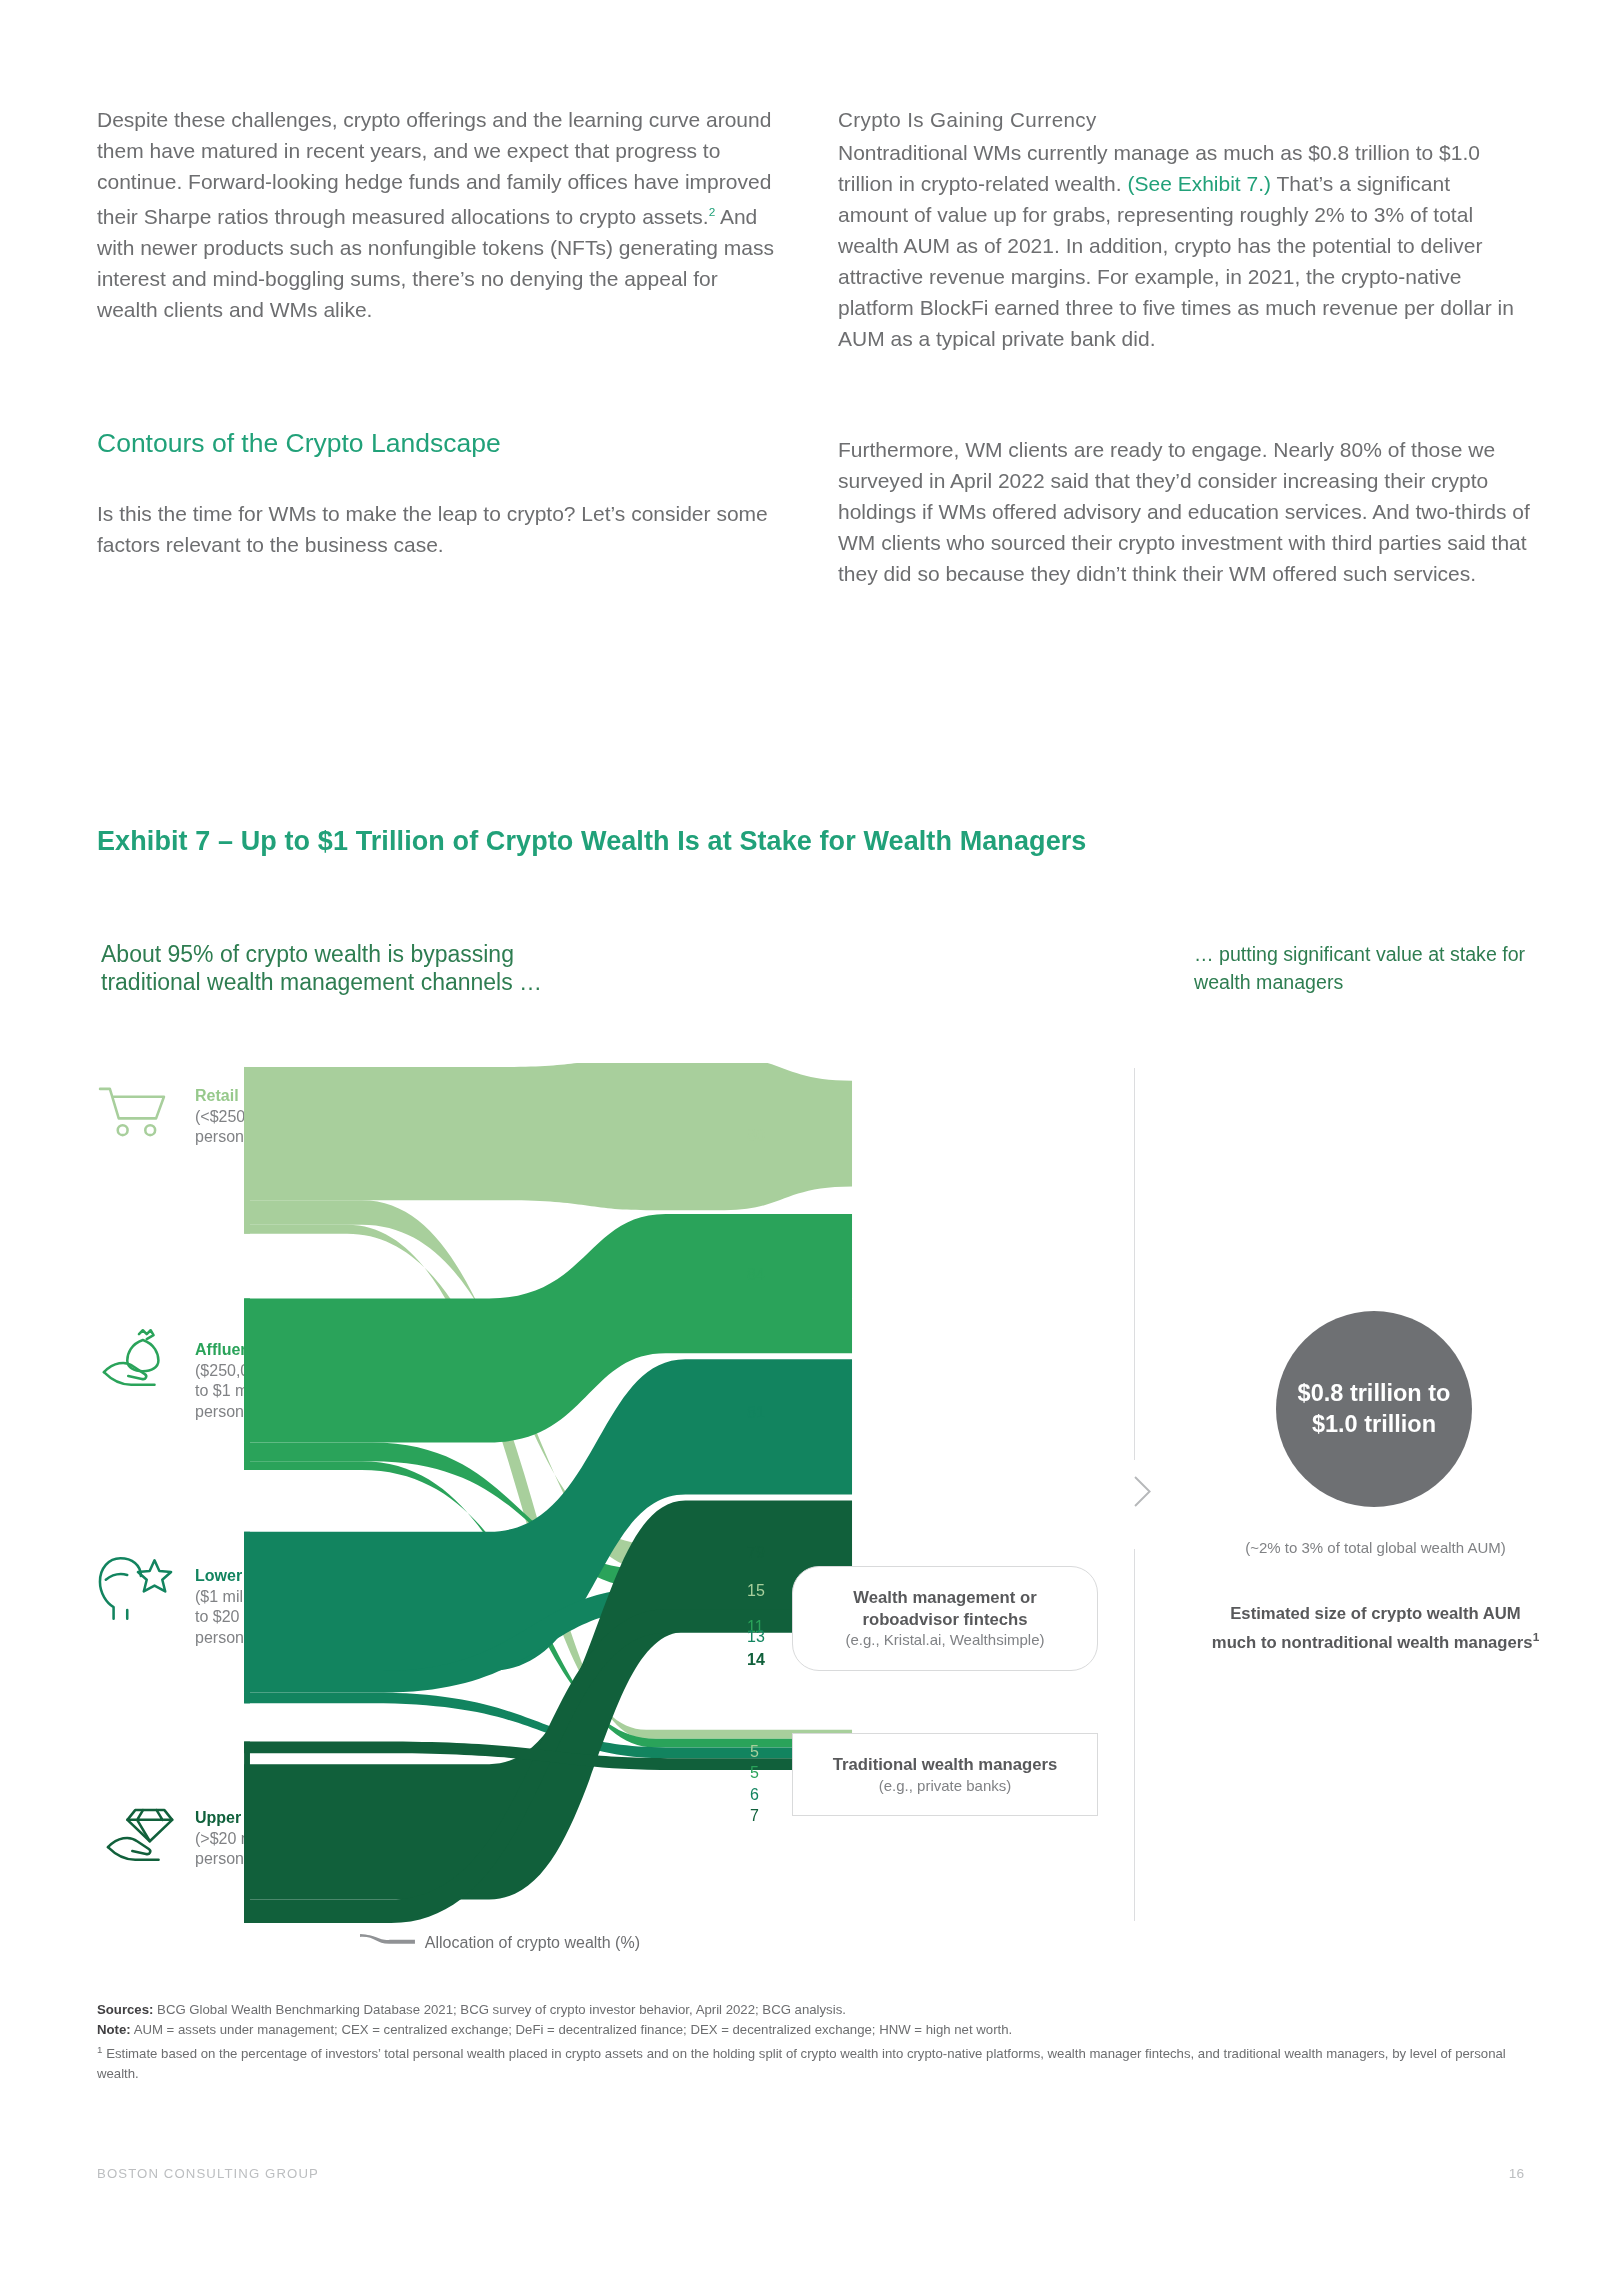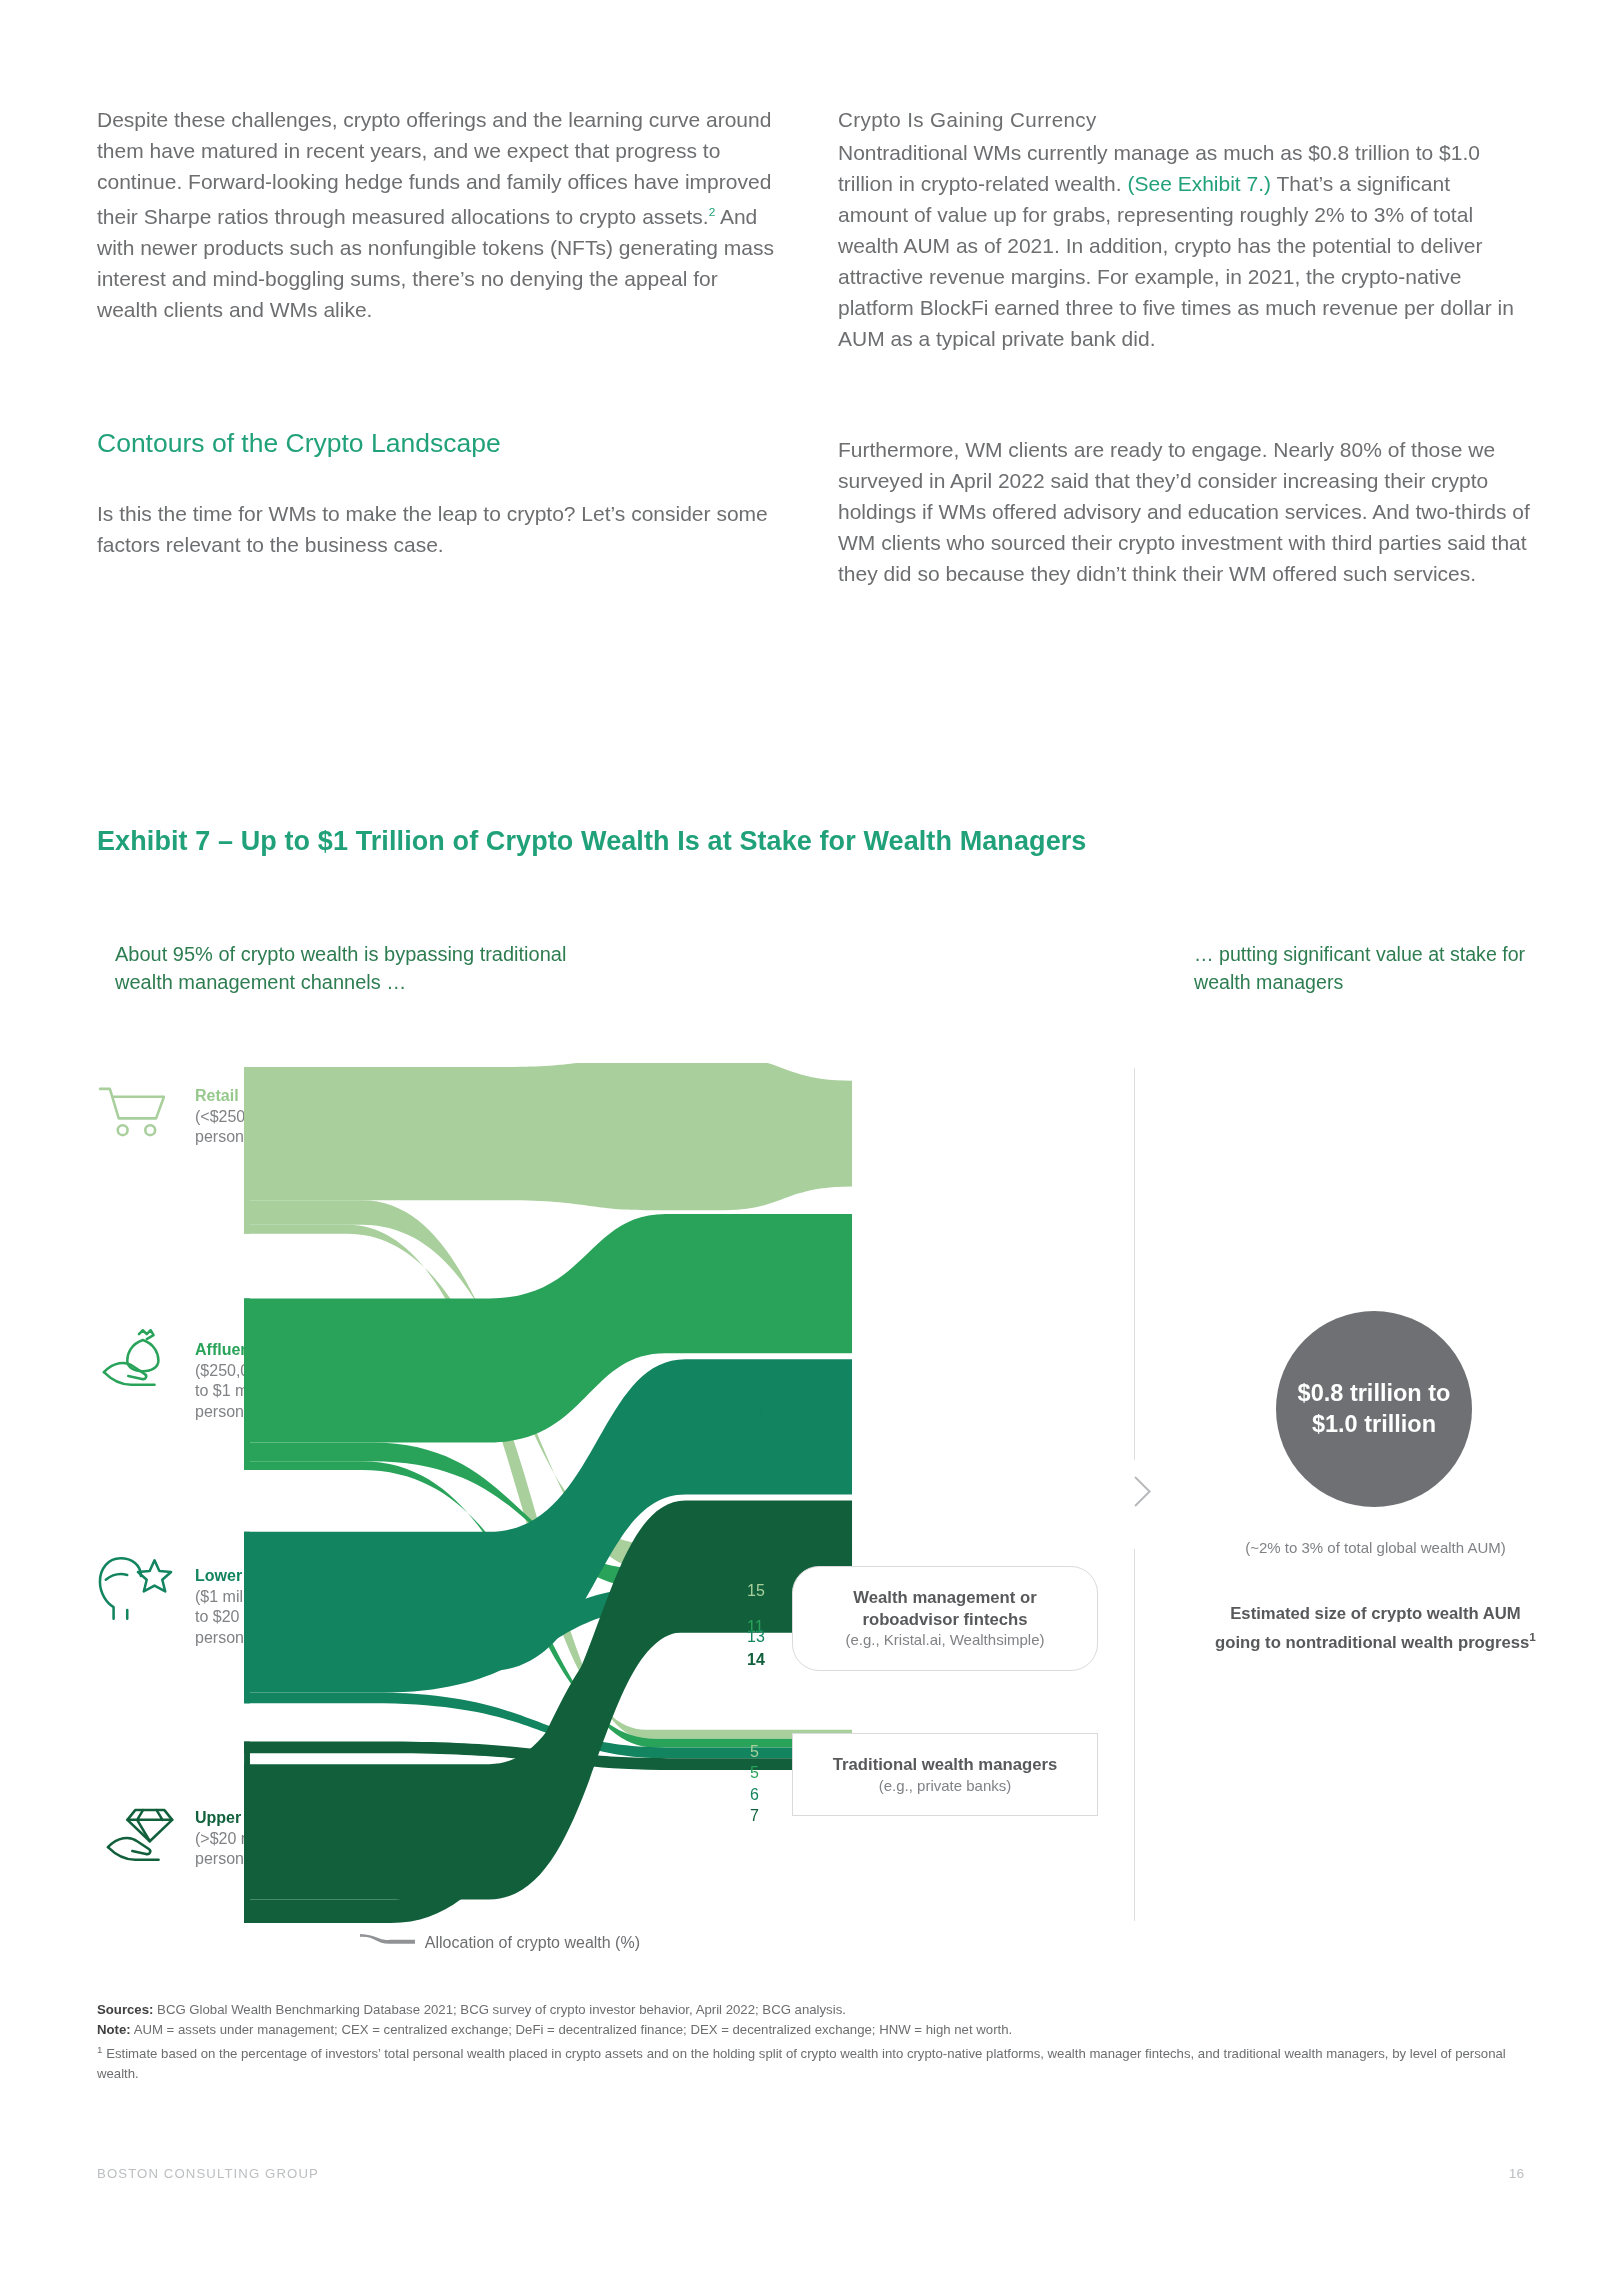--- a/index.html
+++ b/index.html
@@ -17,21 +17,21 @@
 
   h2.sectionhead{color:#21a179;font-size:26.5px;font-weight:400;margin:0;padding:0;
                  font-family:"Liberation Sans",sans-serif;}
   #contours{position:absolute;left:97px;top:428px;width:706px;}
   #contours-body{position:absolute;left:97px;top:498px;width:706px;font-size:21px;line-height:31px;color:#6d6e70;}
   #right-para2{position:absolute;left:838px;top:434px;width:706px;font-size:21px;line-height:31px;color:#6d6e70;}
 
   
   #exhibit-title{position:absolute;left:97px;top:826px;font-size:27px;font-weight:bold;color:#21a179;letter-spacing:0.1px;}
 
-  .cap-left{position:absolute;left:115px;top:940px;width:510px;font-size:20px;line-height:28px;color:#2e7d51;}
+  .cap-left{position:absolute;left:101px;top:940px;width:510px;font-size:23px;line-height:28px;color:#2e7d51;}
   .cap-right{position:absolute;left:1194px;top:940px;width:343px;font-size:19.6px;line-height:28px;color:#2e7d51;text-align:left;}
 
   
   #sankey{position:absolute;left:97px;top:1063px;width:1059px;height:863px;}
   #sankey svg{display:block;}
 
   .node-label{position:absolute;font-size:16px;line-height:20.6px;color:#808285;}
   .node-label .nm{font-weight:bold;display:block;}
   .nm.retail{color:#97c98c;}
   .nm.affluents{color:#2aa35a;}
@@ -223,21 +223,21 @@
   <div id="chev">
     <svg width="21.6" height="33" viewBox="0 0 22 34" fill="none" stroke="#b6b8ba" stroke-width="2">
         <path d="M3 2 L18 17 L3 32"></path>
       </svg>
   </div>
 
   <div id="circle">
     <span>$0.8 trillion to $1.0 trillion</span>
   </div>
   <div id="circle-sub">(~2% to 3% of total global wealth AUM)</div>
-  <div id="circle-cap"><span>Estimated size of crypto wealth AUM going to nontraditional wealth progress</span><sup style="color:#58595b;">1</sup></div>
+  <div id="circle-cap"><span>Estimated size of crypto wealth AUM much to nontraditional wealth managers</span><sup style="color:#58595b;">1</sup></div>
 
   <div id="legend">
     <span>
       <svg width="59" height="15.7" viewBox="0 0 60 16">
           <path d="M2,4 C18,3 18,12 34,11 L58,11 L58,7 L34,7 C20,8 20,2 2,1 Z" fill="#909295"></path>
         </svg>
     </span>
     <span class="lbl">Allocation of crypto wealth (%)</span>
   </div>
 

